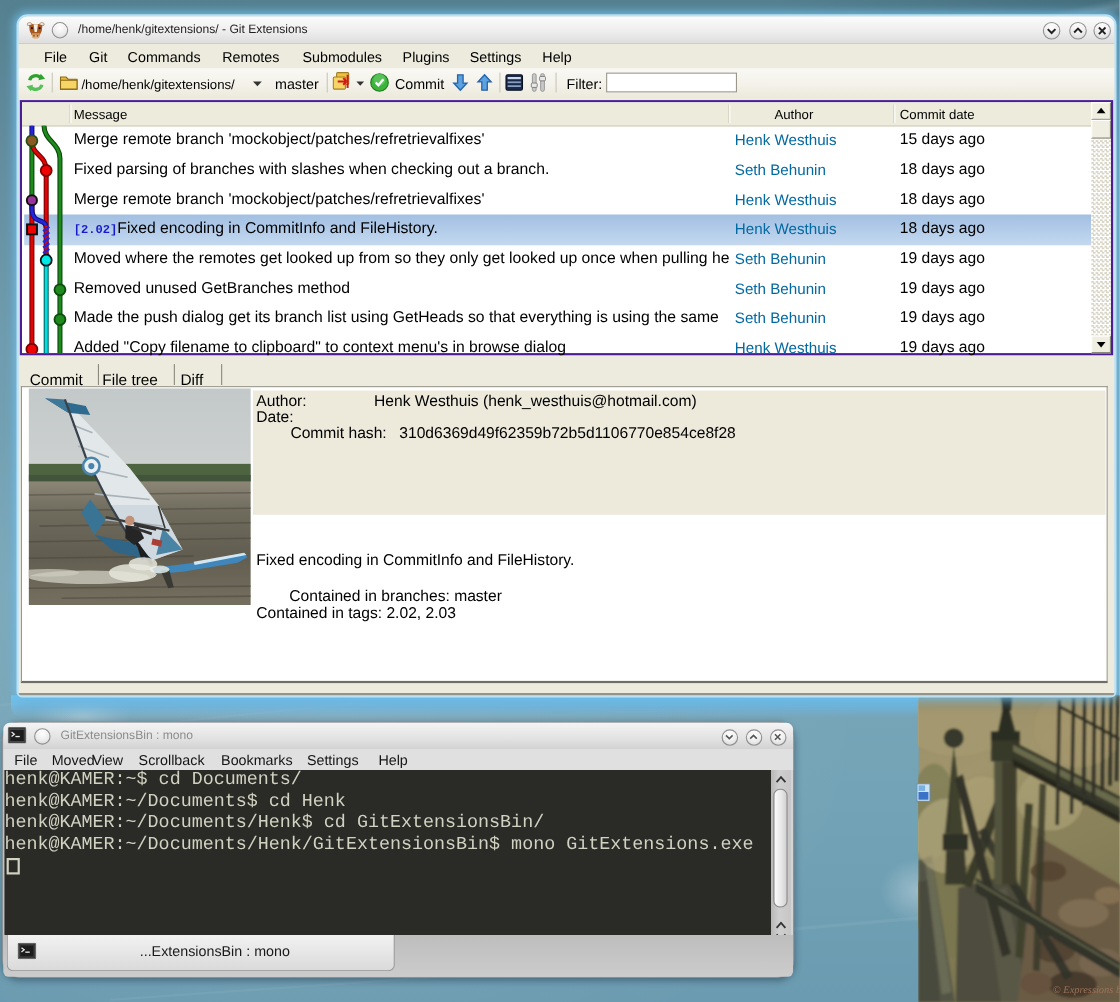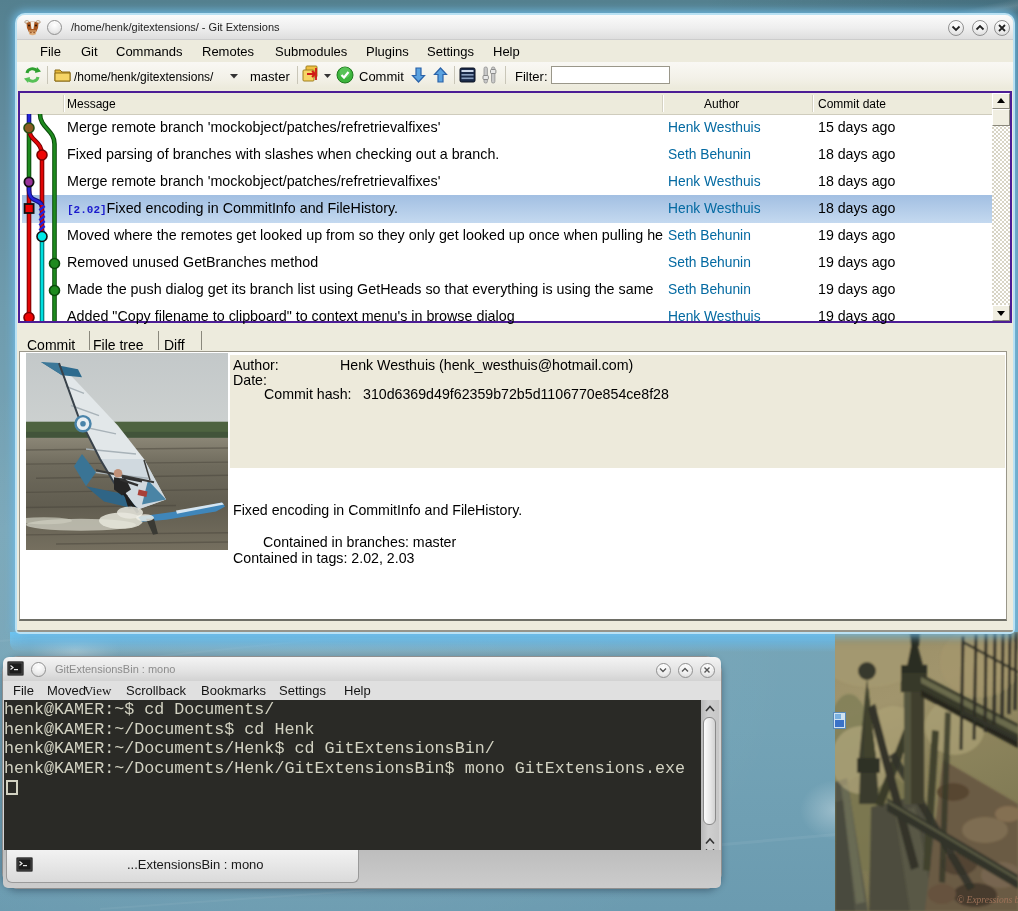--- a/index.html
+++ b/index.html
@@ -462,21 +462,21 @@
     <svg style="position:absolute;left:675px;top:6px;" width="14" height="14">
         <path d="M4,8.5 L7,5.5 L10,8.5" stroke="#555" stroke-width="1.4" fill="none"></path>
       </svg>
     <svg style="position:absolute;left:697px;top:6px;" width="14" height="14">
         <path d="M4.5,4.5 L9.5,9.5 M9.5,4.5 L4.5,9.5" stroke="#555" stroke-width="1.4" fill="none"></path>
       </svg>
   </div>
   <div id="w2menu">
     <span style="left:10px;">File</span>
       <span style="left:44px;">Moved</span>
-    <span style="left:81px;font-family:Liberation Serif, serif;">View</span>
+    <span style="left:81px;">View</span>
       <span style="left:123px;">Scrollback</span>
     <span style="left:198px;">Bookmarks</span>
       <span style="left:276px;">Settings</span>
     <span style="left:341px;">Help</span>
   </div>
   <div id="term">henk@KAMER:~$ cd Documents/
 henk@KAMER:~/Documents$ cd Henk
 henk@KAMER:~/Documents/Henk$ cd GitExtensionsBin/
 henk@KAMER:~/Documents/Henk/GitExtensionsBin$ mono GitExtensions.exe
 <span style="position:absolute;left:2px;top:80px;width:8px;height:11px;border:2px solid #d2d2c2;"></span></div>

